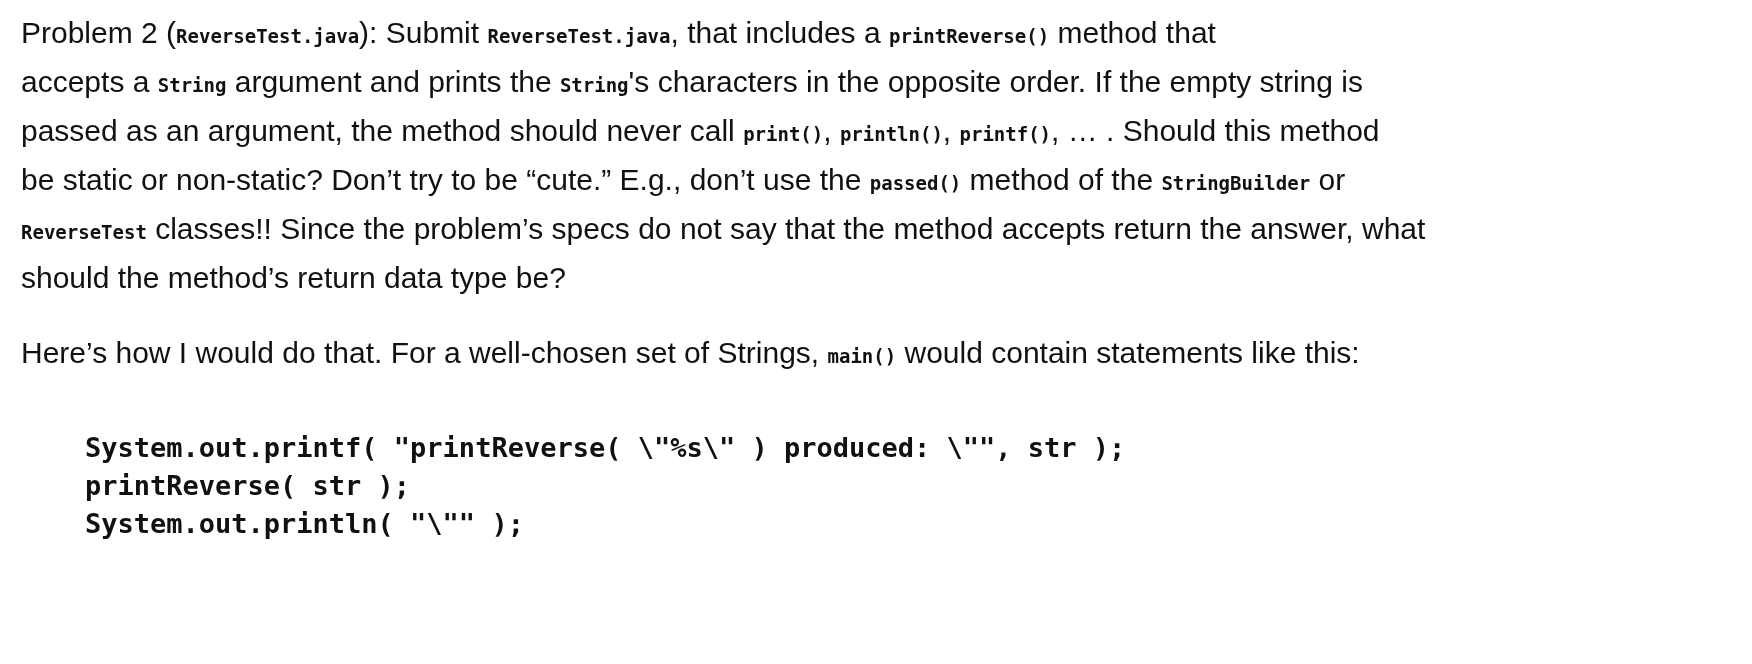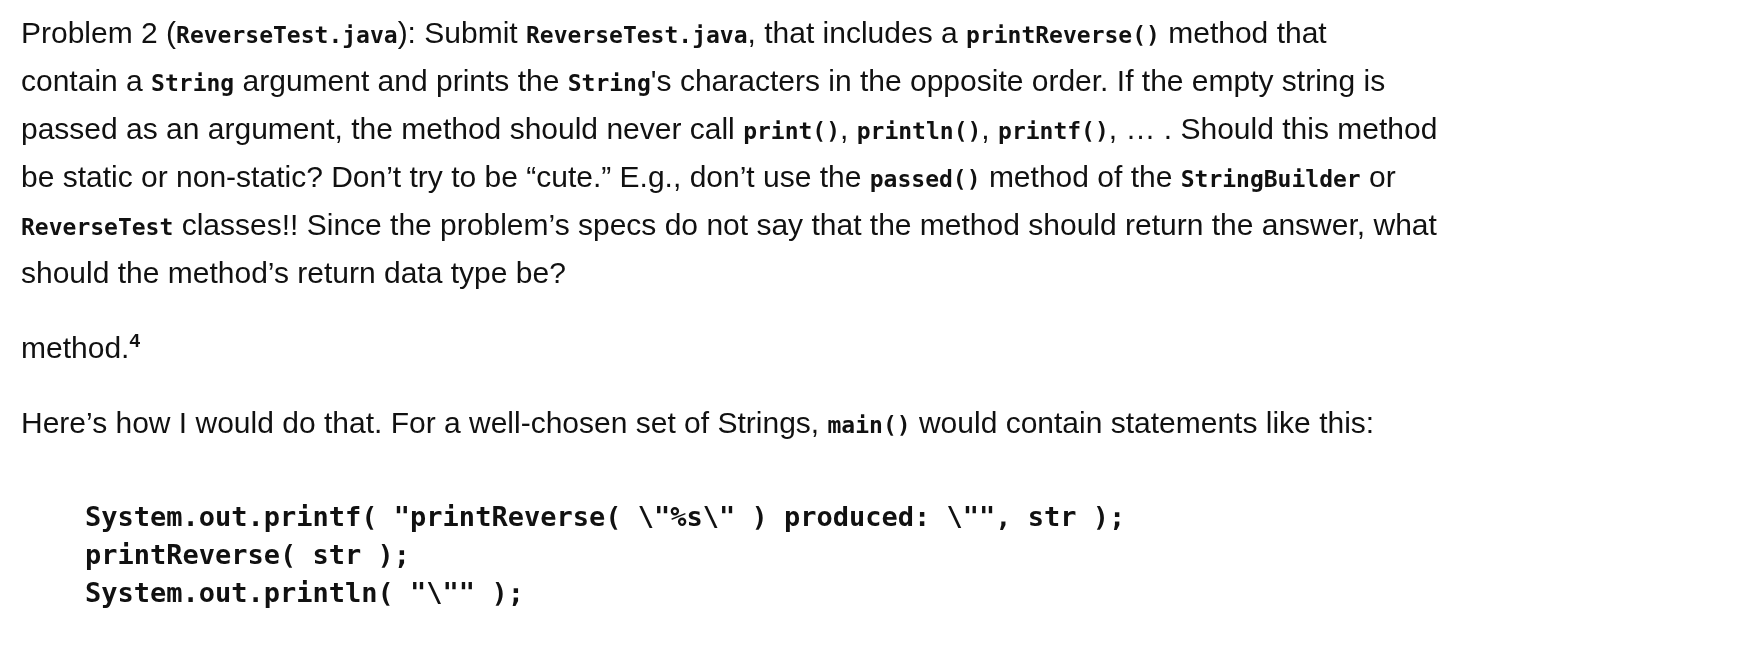--- a/index.html
+++ b/index.html
@@ -21,21 +21,21 @@
   .para {
     margin: 0 0 30px 0;
   }
   .line {
     line-height: 45px;
     white-space: pre;
   }
   .code {
     font-family: "DejaVu Sans Mono", monospace;
     font-weight: bold;
-    font-size: 23px;
+    font-size: 19px;
     letter-spacing: 0;
   }
   .u {
     text-decoration-thickness: 2px;
     text-underline-offset: 4px;
   }
   .sup {
     vertical-align: super;
     font-size: 19px;
     line-height: 0;
@@ -50,28 +50,27 @@
     font-weight: bold;
     font-size: 27px;
   }
 </style>
 </head>
 <body>
 
 <div class="document">
     <div class="para">
       <div class="line"><span>Problem 2 (</span><span class="code">ReverseTest.java</span><span>): Submit </span><span class="code">ReverseTest.java</span><span>, that includes a </span><span class="code">printReverse()</span><span> method that</span></div>
-      <div class="line"><span>contain a </span><span class="code">String</span><span> argument and prints the </span><span class="code">String</span><span>'s characters in the opposite order. If the empty string is</span></div>
+      <div class="line"><span>accepts a </span><span class="code">String</span><span> argument and prints the </span><span class="code">String</span><span>'s characters in the opposite order. If the empty string is</span></div>
       <div class="line"><span>passed as an argument, the method should </span><span class="u">never</span><span> call </span><span class="code">print()</span><span>, </span><span class="code">println()</span><span>, </span><span class="code">printf()</span><span>, … . Should this method</span></div>
       <div class="line"><span>be static or non-static? Don’t try to be “cute.” E.g., don’t use the </span><span class="code">passed()</span><span> method of the </span><span class="code">StringBuilder</span><span> or</span></div>
-      <div class="line"><span class="code">ReverseTest</span><span> classes!! Since the problem’s specs do </span><span class="u">not</span><span> say that the method should return the answer, what</span></div>
+      <div class="line"><span class="code">ReverseTest</span><span> classes!! Since the problem’s specs do </span><span class="u">not</span><span> say that the method accepts return the answer, what</span></div>
       <div class="line"><span>should the method’s return data type be?</span></div>
     </div>
     <div class="para">
-      <div class="line"><span>method.</span><span class="sup">4</span></div>
     </div>
     <div class="para">
       <div class="line"><span>Here’s how I would do that. For a well-chosen set of Strings, </span><span class="code">main()</span><span> would contain statements like this:</span></div>
     </div>
     <div class="code-block">
       <div class="line"><span>System.out.printf( "printReverse( \"%s\" ) produced: \"", str );</span></div>
       <div class="line"><span>printReverse( str );</span></div>
       <div class="line"><span>System.out.println( "\"" );</span></div>
     </div>
   </div>

